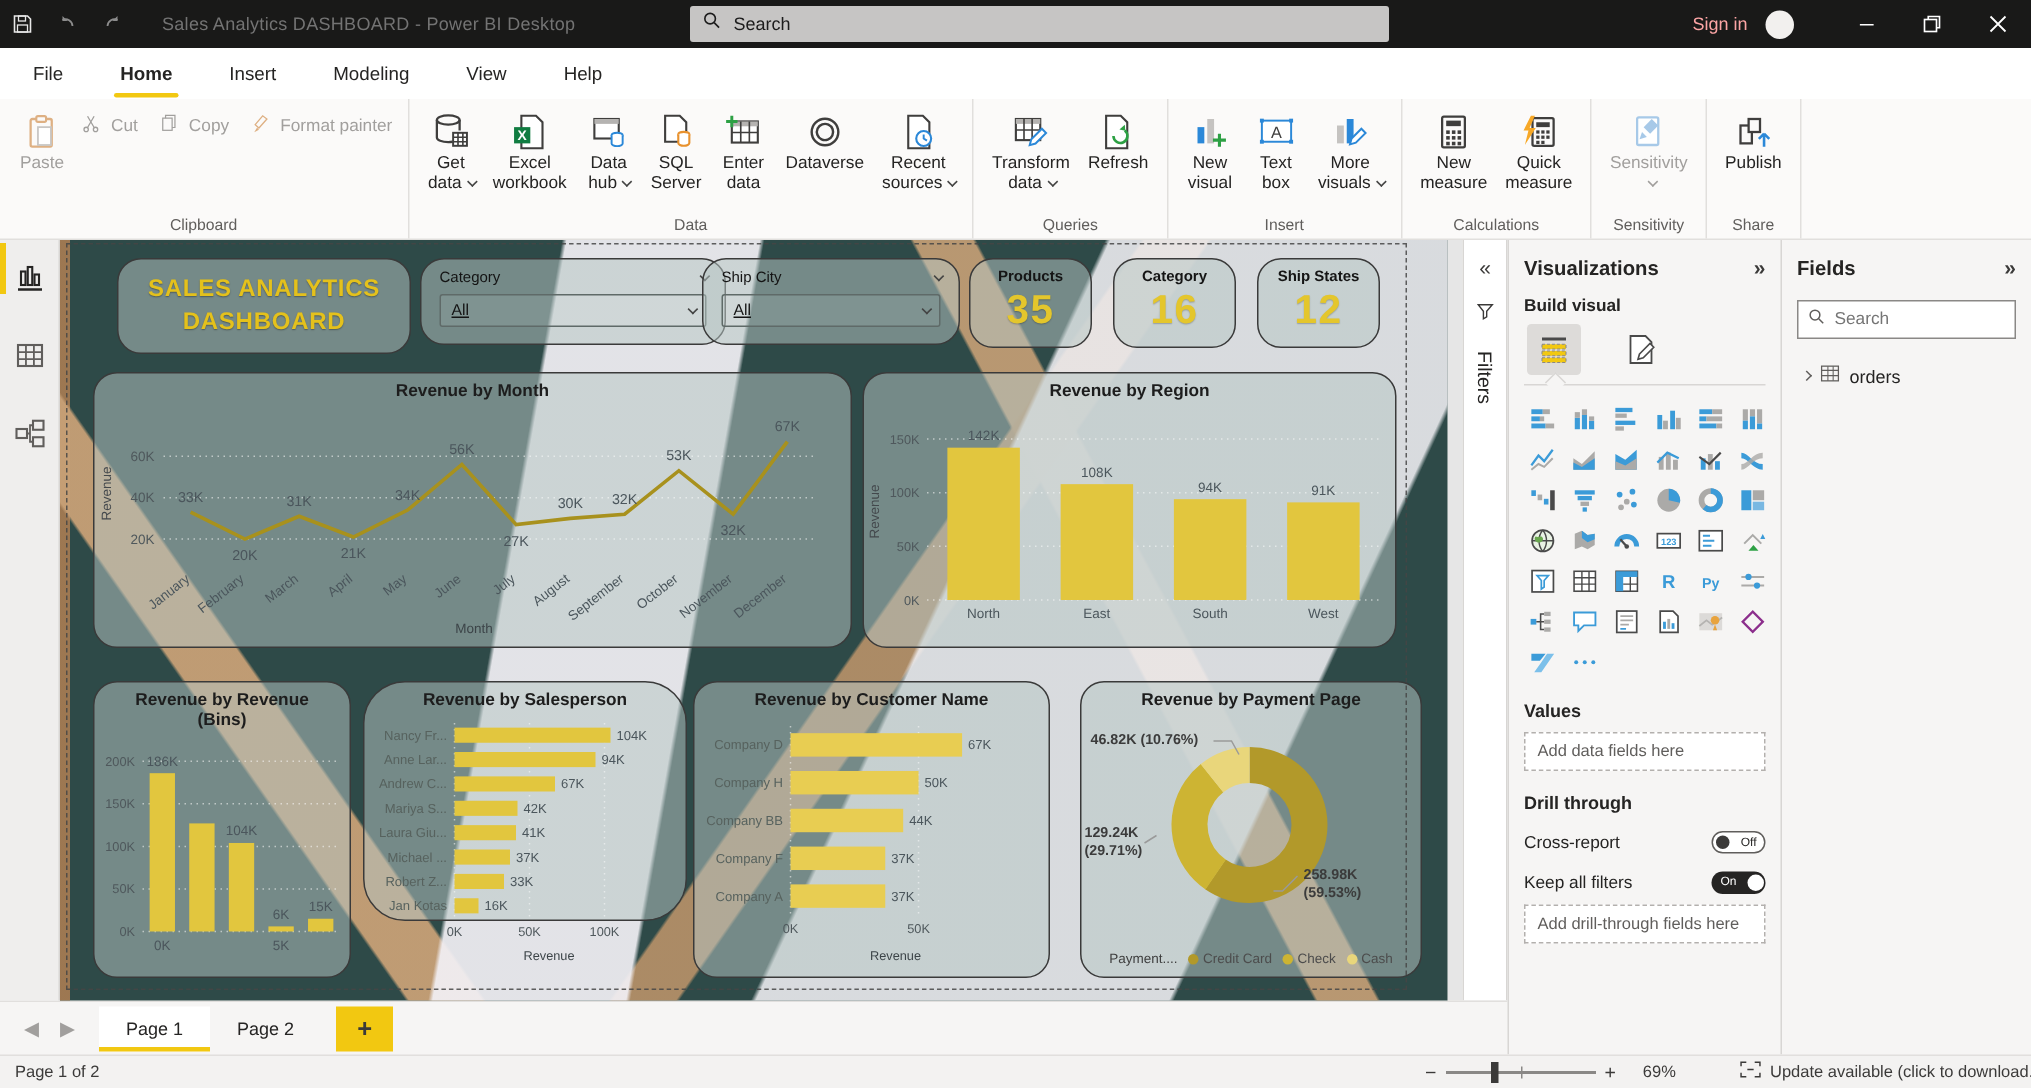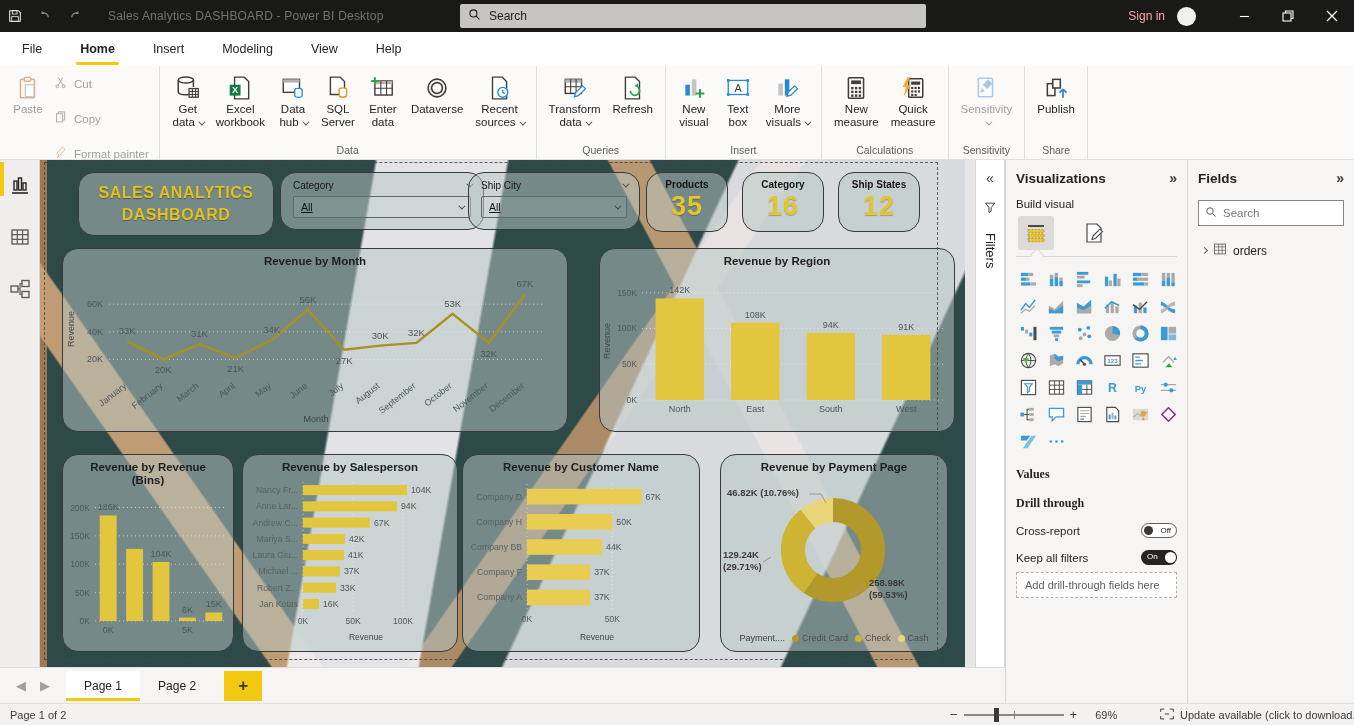--- a/index.html
+++ b/index.html
@@ -30,21 +30,21 @@
 
   
   .ribbon { height:94px; background:#fbfaf9; display:flex; border-bottom:1px solid #e1dfdd; }
   .ribbon-group { display:flex; flex-direction:column; padding:3px 6px 0 6px; border-right:1px solid #e1dfdd; }
   .rg-buttons { display:flex; align-items:flex-start; flex:1; }
   .rg-label { text-align:center; font-size:10.5px; color:#605e5c; padding:2px 0 3px; }
   .rbtn { display:flex; flex-direction:column; align-items:center; padding:4px 6px 0; min-width:44px; cursor:pointer; }
   .rbtn .ric { height:30px; display:flex; align-items:center; justify-content:center; }
   .rbtn .rl { font-size:11.5px; color:#252423; line-height:13px; text-align:center; white-space:nowrap; }
   .rbtn.disabled .rl { color:#a19f9d; }
-  .smallstack { display:flex; flex-direction:column; justify-content:flex-start; gap:16px; padding-top:5px; }
+  .smallstack { display:flex; flex-direction:row; justify-content:flex-start; gap:6px; padding-top:5px; }
   .sbtn { display:flex; align-items:center; gap:5px; font-size:11.5px; color:#a19f9d; padding:1px 4px; }
   .chev { display:inline-block; width:5px; height:5px; border-right:1.3px solid #444; border-bottom:1.3px solid #444;
     transform:rotate(45deg) translateY(-2px); margin-left:3px; }
   .rbtn.disabled .chev { border-color:#a19f9d; }
 
   
   .main { display:flex; height:543px; }
   .left-col { width:1005px; display:flex; flex-direction:column; }
   .canvas-row { display:flex; height:507px; }
 
@@ -98,30 +98,30 @@
   .page-tab.active { background:#ffffff; }
   .page-tab.active::after { content:""; position:absolute; left:0; right:0; bottom:0; height:3px; background:#f2c811; }
   .add-page { width:38px; height:30px; background:#f2c811; margin-left:10px; display:flex; align-items:center;
     justify-content:center; font-size:17px; font-weight:bold; color:#3b3a39; cursor:pointer; }
 
   
   .panel { background:#f6f5f4; border-left:1px solid #d8d6d4; height:543px; position:relative; }
   .viz-panel { width:182px; padding:10px 10px 0; }
   .fields-panel { width:167px; padding:10px 10px 0; }
   .panel-head { display:flex; justify-content:space-between; align-items:center; font-size:13.5px; font-weight:bold; color:#252423; }
-  .build-label { font-size:11.5px; font-weight:normal; color:#252423; margin-top:12px; }
+  .build-label { font-size:11.5px; font-weight:bold; color:#252423; margin-top:12px; }
   .mode-row { display:flex; gap:22px; margin-top:6px; padding-left:2px; align-items:center; }
   .mode-btn { width:36px; height:34px; display:flex; align-items:center; justify-content:center; border-radius:3px; cursor:pointer; }
   .mode-btn.selected { background:#dddbd9; }
   .mode-divider { position:relative; border-bottom:1px solid #d8d6d4; margin-top:6px; }
   .notch { position:absolute; left:16px; top:-6px; width:10px; height:10px; background:#f6f5f4;
     border-left:1px solid #d8d6d4; border-top:1px solid #d8d6d4; transform:rotate(45deg); }
   .gallery { display:grid; grid-template-columns:repeat(6,1fr); gap:3px 4px; margin-top:10px; }
   .gicon { width:24px; height:24px; display:flex; align-items:center; justify-content:center; cursor:pointer; border-radius:2px; }
-  .sec-label { font-size:12px; font-weight:bold; color:#252423; margin-top:14px;font-family:Liberation Serif, serif; }
+  .sec-label { font-size:12px; font-weight:bold; color:#252423; margin-top:14px; }
   .dash-box { margin-top:7px; height:26px; background:#fff; border:1px dashed #b3b0ad; font-size:11px; color:#605e5c;
     display:flex; align-items:center; padding-left:8px; }
   .toggle-row { display:flex; justify-content:space-between; align-items:center; margin-top:12px; font-size:11.5px; color:#252423; }
   .tog-off { width:36px; height:15px; border:1px solid #605e5c; border-radius:8px; position:relative;
     font-size:8px; color:#252423; background:#fff; }
   .tog-off .knob { position:absolute; left:1.5px; top:1.5px; width:9px; height:9px; border-radius:50%; background:#3b3a39; }
   .tog-off .tlabel { position:absolute; right:5px; top:2px; }
   .tog-on { width:36px; height:15px; border-radius:8px; position:relative; background:#252423; font-size:8px; color:#fff; }
   .tog-on .knob { position:absolute; right:1.5px; top:1.5px; width:11px; height:11px; border-radius:50%; background:#fff; }
   .tog-on .tlabel { position:absolute; left:6px; top:2px; }
@@ -576,21 +576,21 @@
                   <text x="244.91666666666666" y="119" font-size="9" fill="#4b565c" text-anchor="end" transform="rotate(-38 244.91666666666666 119)">June</text>
                   <text x="281.08333333333337" y="119" font-size="9" fill="#4b565c" text-anchor="end" transform="rotate(-38 281.08333333333337 119)">July</text>
                   <text x="317.25" y="119" font-size="9" fill="#4b565c" text-anchor="end" transform="rotate(-38 317.25 119)">August</text>
                   <text x="353.4166666666667" y="119" font-size="9" fill="#4b565c" text-anchor="end" transform="rotate(-38 353.4166666666667 119)">September</text>
                   <text x="389.5833333333333" y="119" font-size="9" fill="#4b565c" text-anchor="end" transform="rotate(-38 389.5833333333333 119)">October</text>
                   <text x="425.75" y="119" font-size="9" fill="#4b565c" text-anchor="end" transform="rotate(-38 425.75 119)">November</text>
                   <text x="461.9166666666667" y="119" font-size="9" fill="#4b565c" text-anchor="end" transform="rotate(-38 461.9166666666667 119)">December</text>
                   <text x="253" y="154" font-size="9" fill="#3c4448" text-anchor="middle">Month</text>
                 </svg></div>
           </div>
-          <div class="card" style="left:559px;top:88px;width:356px;height:184px;">
+          <div class="card" style="left:535px;top:88px;width:356px;height:184px;">
             <div class="ctitle">Revenue by Region</div>
             <div class="chart-body"><svg width="356" height="158">
                   <line x1="42" y1="132" x2="344" y2="132" stroke="rgba(252,252,252,.55)" stroke-width="1" stroke-dasharray="1,3"></line>
                   <text x="37" y="135" font-size="8.5" fill="#4f585c" text-anchor="end">0K</text>
                   <line x1="42" y1="96.24242424242425" x2="344" y2="96.24242424242425" stroke="rgba(252,252,252,.55)" stroke-width="1" stroke-dasharray="1,3"></line>
                   <text x="37" y="99.24242424242425" font-size="8.5" fill="#4f585c" text-anchor="end">50K</text>
                   <line x1="42" y1="60.484848484848484" x2="344" y2="60.484848484848484" stroke="rgba(252,252,252,.55)" stroke-width="1" stroke-dasharray="1,3"></line>
                   <text x="37" y="63.484848484848484" font-size="8.5" fill="#4f585c" text-anchor="end">100K</text>
                   <line x1="42" y1="24.727272727272734" x2="344" y2="24.727272727272734" stroke="rgba(252,252,252,.55)" stroke-width="1" stroke-dasharray="1,3"></line>
                   <text x="37" y="27.727272727272734" font-size="8.5" fill="#4f585c" text-anchor="end">150K</text>
@@ -628,21 +628,21 @@
                   <rect x="63.152" y="61.93488372093023" width="16.896" height="72.06511627906977" fill="#e2c63e"></rect>
                   <rect x="89.55199999999999" y="74.9860465116279" width="16.896" height="59.013953488372096" fill="#e2c63e"></rect>
                   <text x="98" y="69.9860465116279" font-size="9" fill="#4b565c" text-anchor="middle">104K</text>
                   <rect x="115.95199999999998" y="130.59534883720931" width="16.896" height="3.4046511627906852" fill="#e2c63e"></rect>
                   <text x="124.39999999999998" y="125.59534883720931" font-size="9" fill="#4b565c" text-anchor="middle">6K</text>
                   <text x="124.39999999999998" y="146" font-size="9" fill="#4b565c" text-anchor="middle">5K</text>
                   <rect x="142.352" y="125.48837209302326" width="16.896" height="8.511627906976742" fill="#e2c63e"></rect>
                   <text x="150.8" y="120.48837209302326" font-size="9" fill="#4b565c" text-anchor="middle">15K</text>
                 </svg></div>
           </div>
-          <div class="card" style="left:202px;top:294px;width:216px;height:198px;">
+          <div class="card" style="left:202px;top:294px;width:216px;height:160px;border-radius:28px;">
             <div class="ctitle">Revenue by Salesperson</div>
             <div class="chart-body"><svg width="216" height="170">
                   <line x1="60" y1="8" x2="60" y2="138" stroke="rgba(252,252,252,.55)" stroke-width="1" stroke-dasharray="1,3"></line>
                   <text x="60" y="150" font-size="8.5" fill="#4f585c" text-anchor="middle">0K</text>
                   <line x1="110" y1="8" x2="110" y2="138" stroke="rgba(252,252,252,.55)" stroke-width="1" stroke-dasharray="1,3"></line>
                   <text x="110" y="150" font-size="8.5" fill="#4f585c" text-anchor="middle">50K</text>
                   <line x1="160" y1="8" x2="160" y2="138" stroke="rgba(252,252,252,.55)" stroke-width="1" stroke-dasharray="1,3"></line>
                   <text x="160" y="150" font-size="8.5" fill="#4f585c" text-anchor="middle">100K</text>
                   <rect x="60" y="11.0875" width="104" height="10.075" fill="#e2c63e"></rect>
                   <text x="55" y="19.125" font-size="8.7" fill="#57625e" text-anchor="end">Nancy Fr...</text>
@@ -1032,20 +1032,21 @@
           </div>
           <div class="gicon">
             <svg width="19" height="19" viewBox="0 0 20 20">
               <circle cx="4" cy="10" r="1.4" fill="#3b9bd8"></circle>
               <circle cx="10" cy="10" r="1.4" fill="#3b9bd8"></circle>
               <circle cx="16" cy="10" r="1.4" fill="#3b9bd8"></circle>
             </svg>
           </div>
         </div>
       <div class="sec-label">Values</div>
+      <div class="dash-box">Add data fields here</div>
       <div class="sec-label">Drill through</div>
       <div class="toggle-row">
         <span>Cross-report</span>
         <span class="tog-off">
             <span class="knob"></span>
             <span class="tlabel">Off</span>
           </span>
       </div>
       <div class="toggle-row">
         <span>Keep all filters</span>

